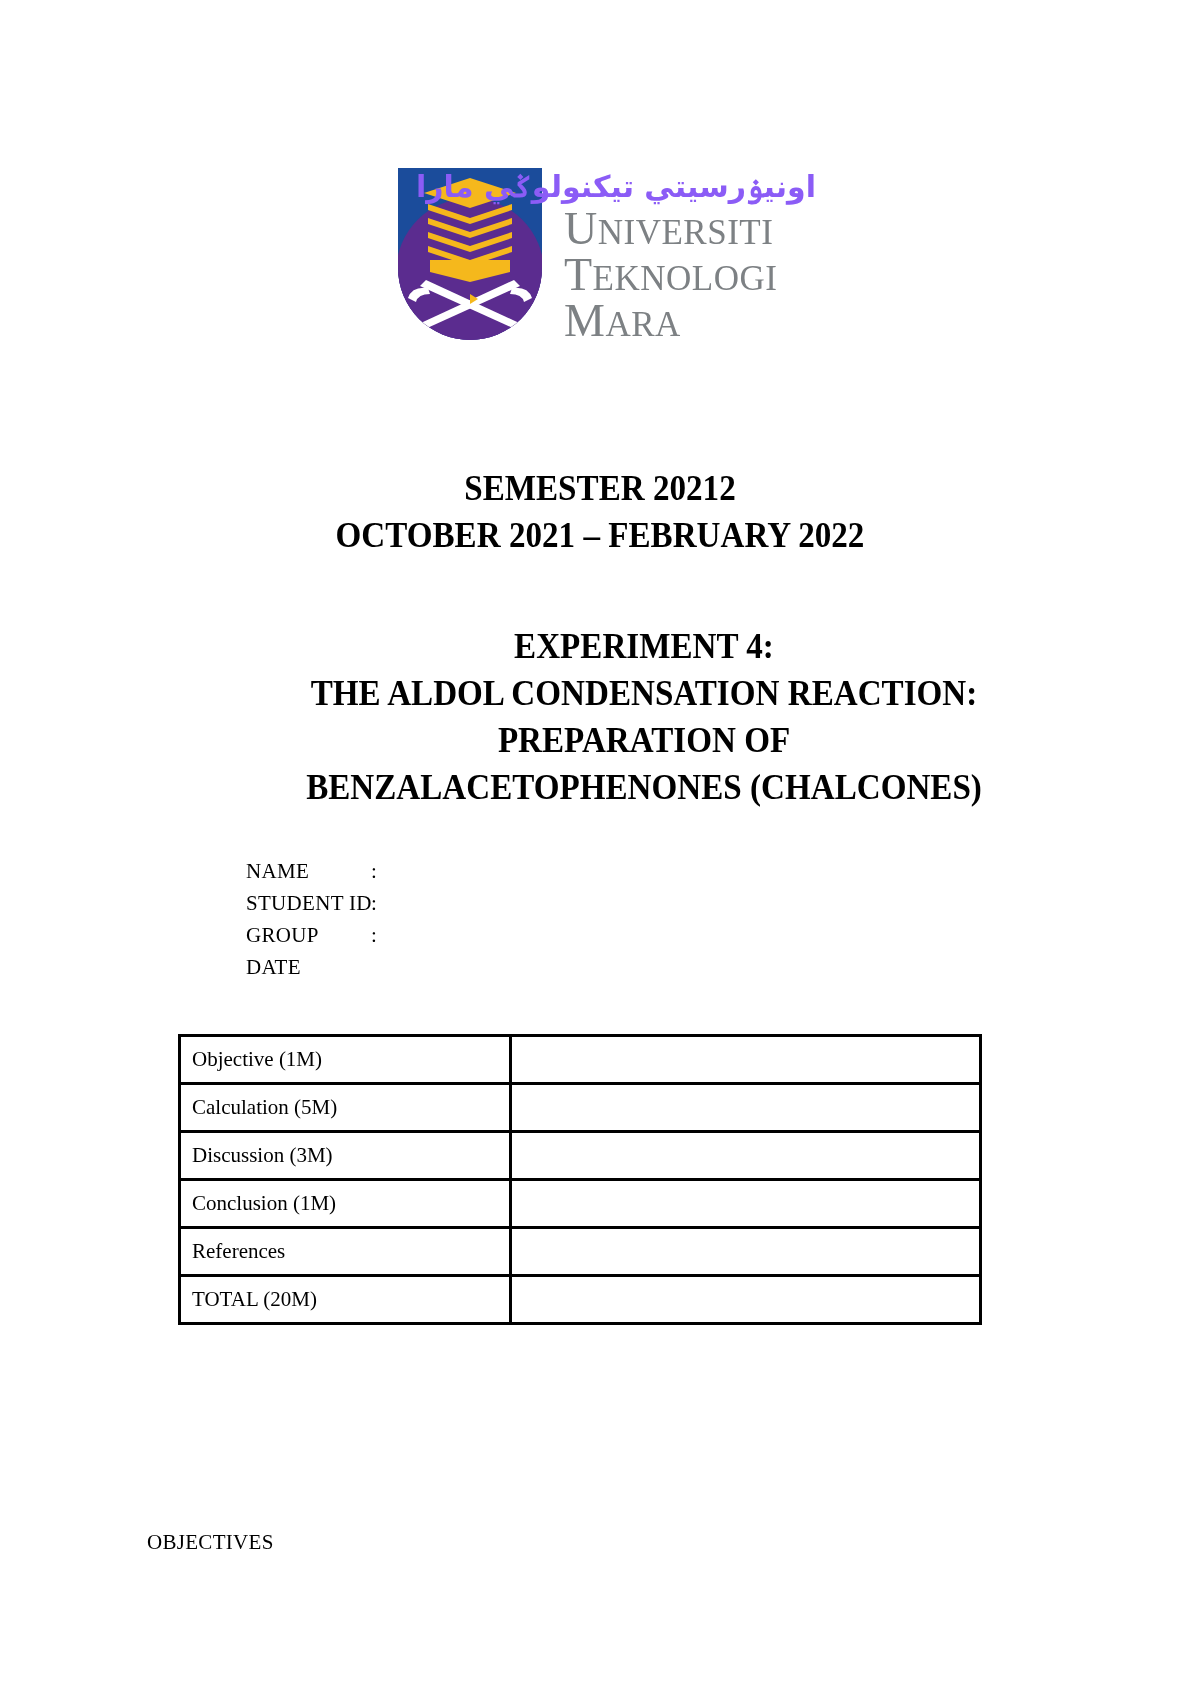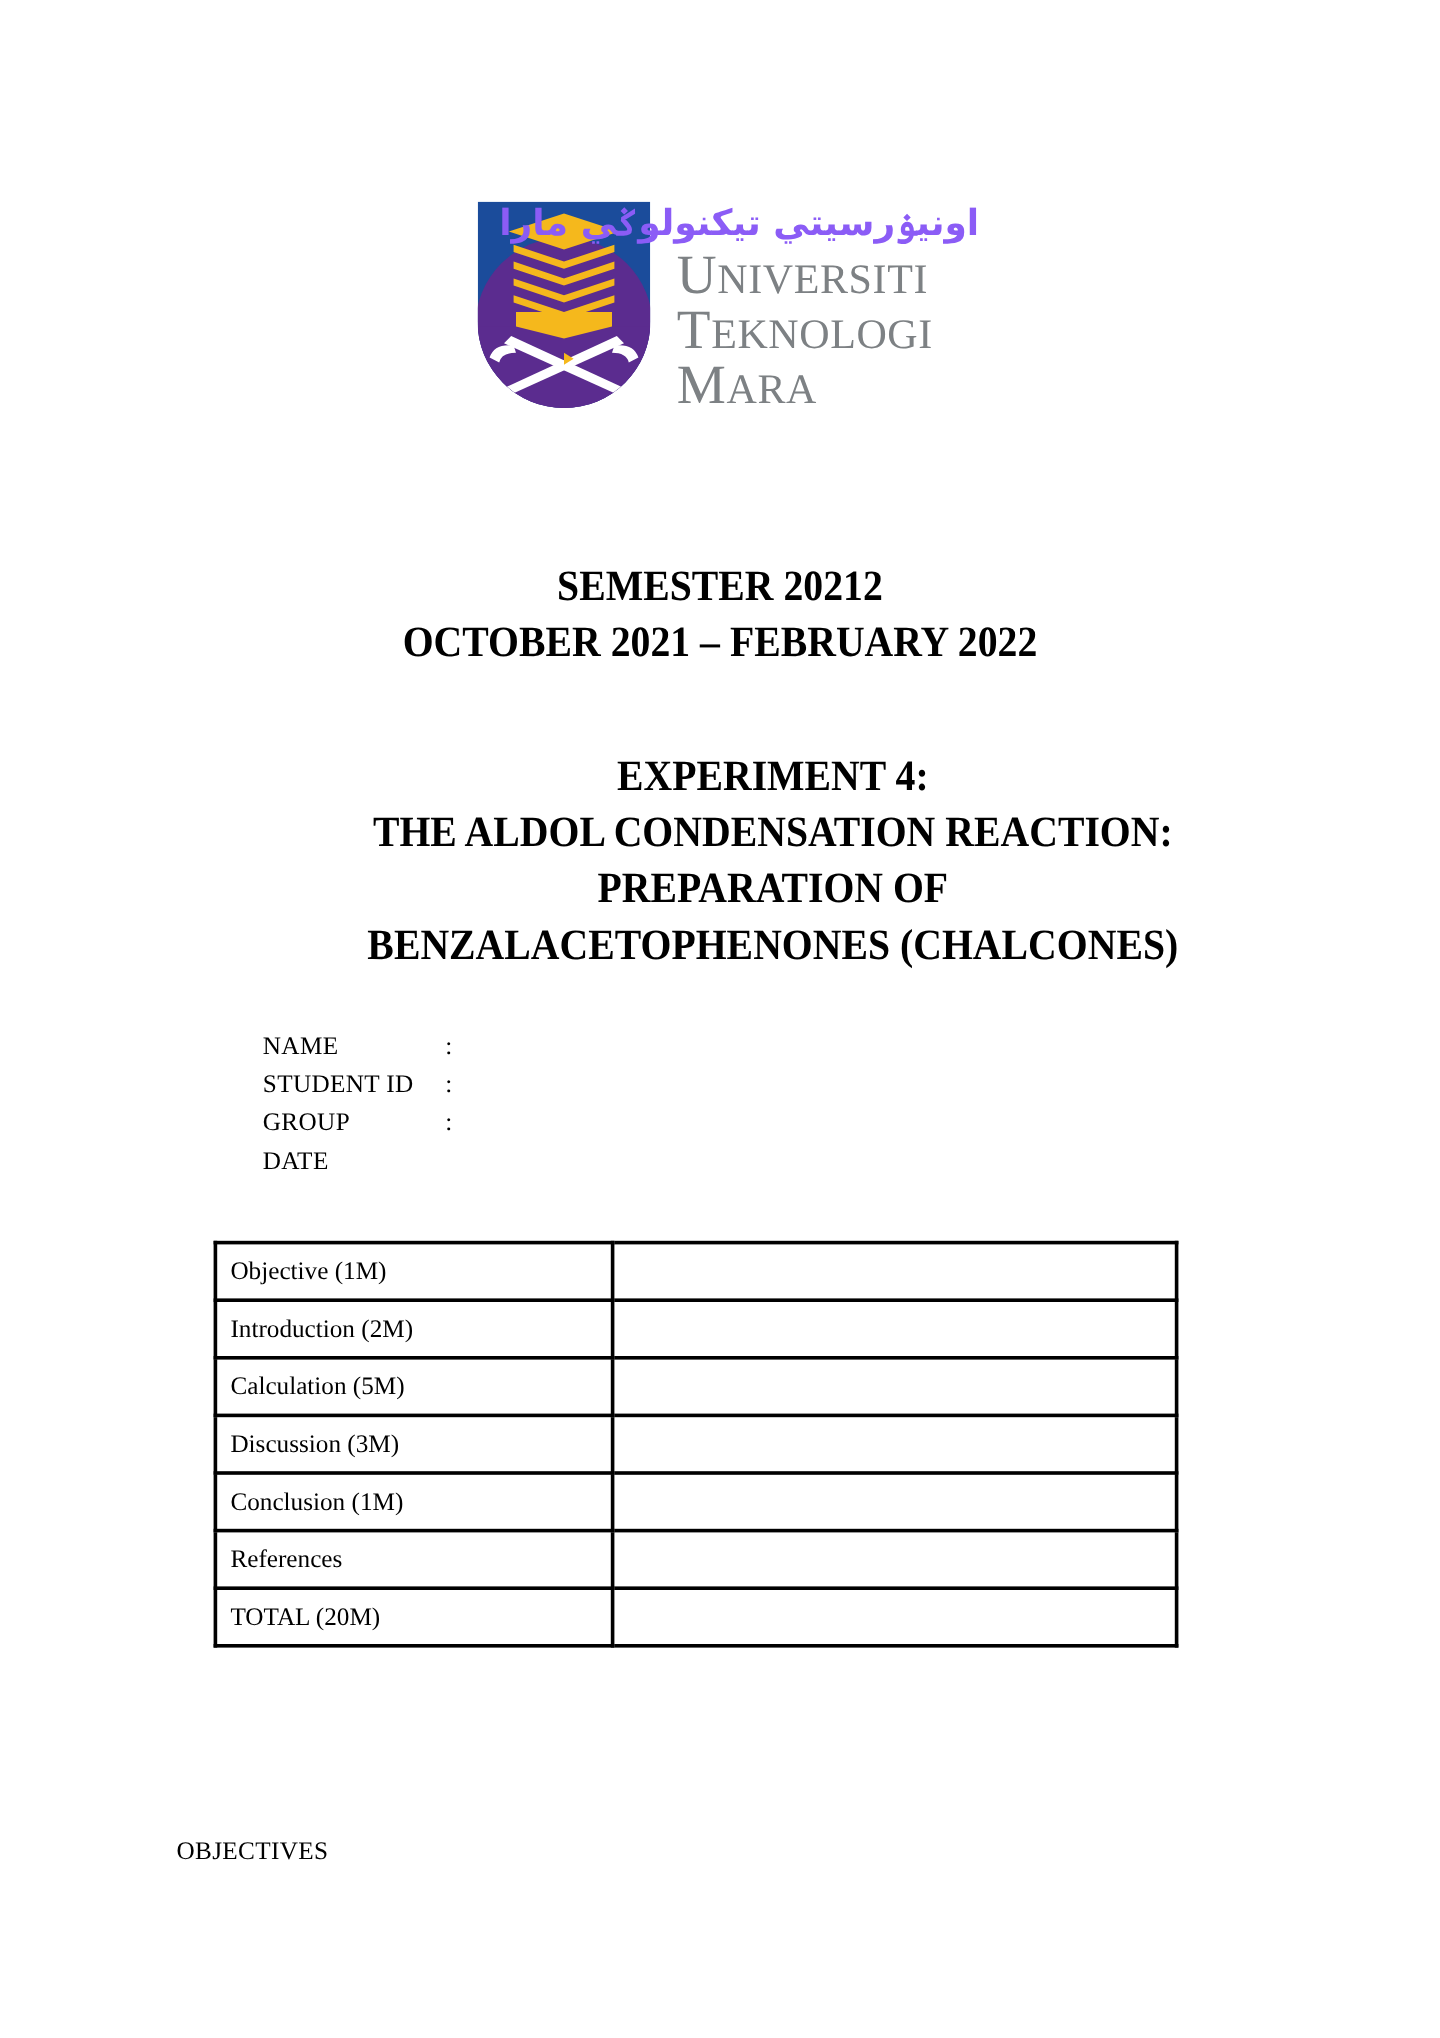--- a/index.html
+++ b/index.html
@@ -25,21 +25,21 @@
     .heading-block { position: absolute; left: 0; width: 1200px; text-align: center; margin-top: 48px; }
     .h-line {
       font-weight: bold; font-size: 36px; line-height: 47px;
       transform: scaleX(0.92); transform-origin: center; white-space: nowrap;
     }
     .semester { top: 417px; }
     .experiment { top: 575px; padding-left: 44px; }
 
     .info { position: absolute; left: 219px; top: 855px; font-size: 21px; line-height: 32px; }
     .info-row { position: relative; height: 32px; white-space: nowrap; }
-    .info-label { display: inline-block; letter-spacing: 0.3px; }
+    .info-label { display: inline-block; letter-spacing: 0.3px; margin-left: 27px; }
     .info-colon { position: absolute; left: 152px; top: 0; }
 
     table.marks {
       position: absolute; left: 178px; top: 1034px; width: 804px;
       border-collapse: collapse; font-size: 21px;
     }
     table.marks td {
       border: 3px solid #000; height: 45px; padding: 0 0 0 11px; vertical-align: middle;
     }
     table.marks td.label { width: 322px; }
@@ -116,24 +116,20 @@
   </div>
 </div>
 
 <table class="marks">
   <tbody>
     <tr>
       <td class="label">Objective (1M)</td>
       <td class="value"></td>
     </tr>
     <tr>
-      <td class="label">Introduction (2M)</td>
-      <td class="value"></td>
-    </tr>
-    <tr>
       <td class="label">Calculation (5M)</td>
       <td class="value"></td>
     </tr>
     <tr>
       <td class="label">Discussion (3M)</td>
       <td class="value"></td>
     </tr>
     <tr>
       <td class="label">Conclusion (1M)</td>
       <td class="value"></td>

